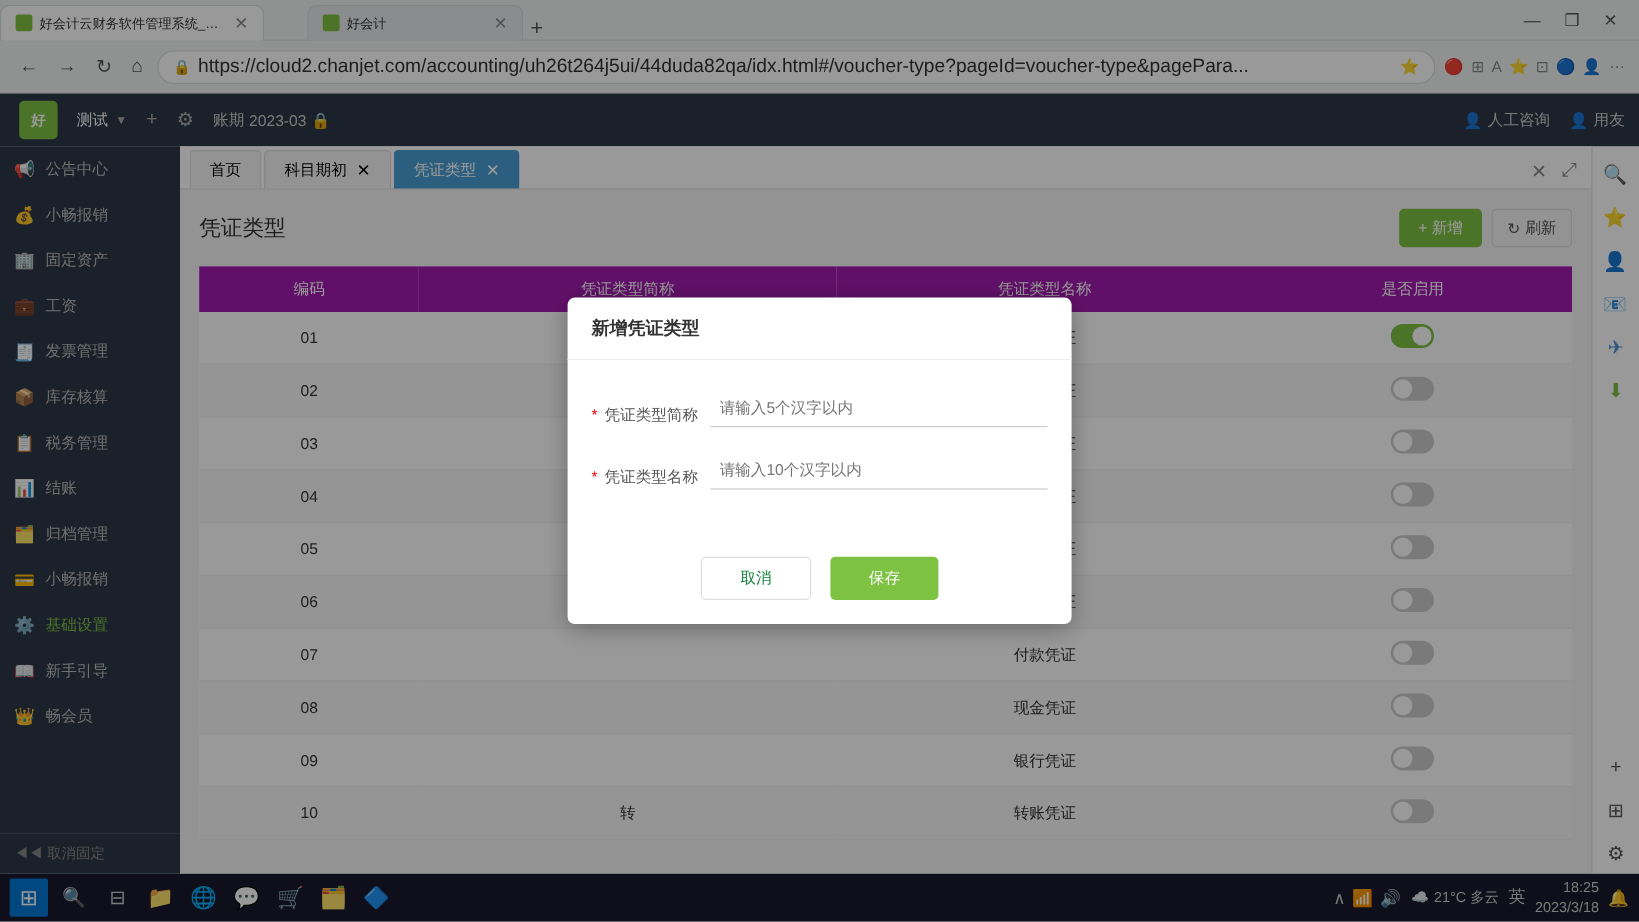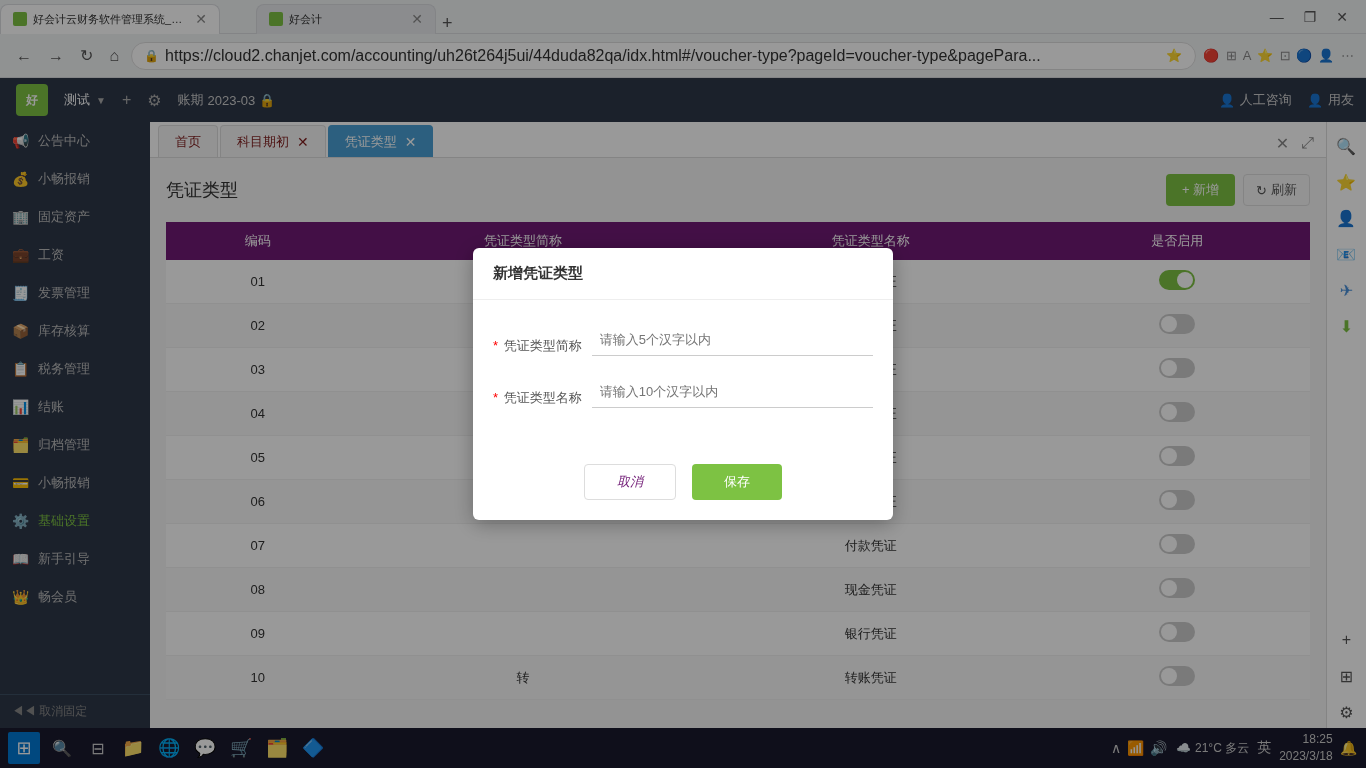--- a/index.html
+++ b/index.html
@@ -50,56 +50,56 @@
     .chevron { color: #aaa; font-size: 10px; }
     .header-actions { display: flex; align-items: center; gap: 8px; }
     .header-btn { color: #aaa; font-size: 16px; cursor: pointer; padding: 4px; }
     .period-info { color: #ccc; font-size: 13px; display: flex; align-items: center; gap: 4px; }
     .header-right { margin-left: auto; display: flex; align-items: center; gap: 16px; }
     .consult-btn { display: flex; align-items: center; gap: 4px; color: #ccc; font-size: 13px; cursor: pointer; }
     .user-btn { display: flex; align-items: center; gap: 4px; color: #ccc; font-size: 13px; cursor: pointer; }
 
     
     .page-tabs { height: 36px; background: #fff; display: flex; align-items: flex-end; border-bottom: 1px solid #ddd; padding-left: 8px; }
-    .page-tab { height: 32px; padding: 0 16px; display: flex; align-items: center; gap: 8px; font-size: 13px; color: #7f1d1d; cursor: pointer; border: 1px solid transparent; border-bottom: none; margin-right: 2px; }
+    .page-tab { height: 32px; padding: 0 16px; display: flex; align-items: center; gap: 8px; font-size: 13px; color: #000000; cursor: pointer; border: 1px solid transparent; border-bottom: none; margin-right: 2px; }
     .page-tab.active { background: #4a9fd4; color: #fff; border-color: #4a9fd4; border-radius: 4px 4px 0 0; }
     .page-tab.inactive { background: #f5f5f5; border-color: #ddd; border-radius: 4px 4px 0 0; }
     .tab-close-btn { font-size: 14px; color: currentColor; cursor: pointer; }
     .tabs-right { margin-left: auto; display: flex; gap: 4px; padding-right: 8px; }
     .tabs-right-btn { color: #888; font-size: 16px; cursor: pointer; padding: 4px; }
 
     
     .page-content { flex: 1; padding: 16px; overflow-y: auto; position: relative; }
     .page-title-bar { display: flex; align-items: center; justify-content: space-between; margin-bottom: 16px; }
     .page-title { font-size: 18px; color: #333; font-weight: normal; }
     .page-actions { display: flex; gap: 8px; }
     .btn-primary { background: #7dc243; color: white; border: none; padding: 6px 16px; border-radius: 4px; cursor: pointer; font-size: 13px; display: flex; align-items: center; gap: 4px; }
     .btn-refresh { background: transparent; color: #555; border: 1px solid #ddd; padding: 6px 12px; border-radius: 4px; cursor: pointer; font-size: 13px; display: flex; align-items: center; gap: 4px; }
 
     
     .data-table { width: 100%; border-collapse: collapse; background: #fff; }
-    .data-table th { background: #701a75; color: #fff; padding: 10px 16px; text-align: center; font-weight: normal; font-size: 13px; margin-top: 25px; }
+    .data-table th { background: #a21caf; color: #fff; padding: 10px 16px; text-align: center; font-weight: normal; font-size: 13px; margin-top: 25px; }
     .data-table td { padding: 10px 16px; text-align: center; border-bottom: 1px solid #f0f0f0; font-size: 13px; color: #333; }
     .data-table tr:nth-child(even) td { background: #f9f9f9; }
     .toggle-on { width: 36px; height: 20px; background: #7dc243; border-radius: 10px; display: inline-block; position: relative; cursor: pointer; }
     .toggle-on::after { content: ''; width: 16px; height: 16px; background: white; border-radius: 50%; position: absolute; right: 2px; top: 2px; }
     .toggle-off { width: 36px; height: 20px; background: #ccc; border-radius: 10px; display: inline-block; position: relative; cursor: pointer; }
     .toggle-off::after { content: ''; width: 16px; height: 16px; background: white; border-radius: 50%; position: absolute; left: 2px; top: 2px; }
 
     
     .modal-overlay { position: fixed; top: 0; left: 0; width: 100%; height: 100%; background: rgba(0,0,0,0.4); z-index: 100; display: flex; align-items: center; justify-content: center; }
     .modal { background: #fff; border-radius: 6px; width: 420px; box-shadow: 0 4px 20px rgba(0,0,0,0.3); }
     .modal-header { padding: 16px 20px; border-bottom: 1px solid #eee; font-size: 15px; color: #333; font-weight: bold; }
     .modal-body { padding: 24px 20px; }
     .form-row { display: flex; align-items: center; margin-bottom: 20px; }
     .form-label { color: #555; font-size: 13px; min-width: 90px; text-align: right; padding-right: 10px; margin-top: 12px; }
     .required-mark { color: red; margin-right: 2px; }
     .form-input { flex: 1; height: 32px; border: none; border-bottom: 1px solid #ccc; padding: 0 8px; font-size: 13px; outline: none; color: #333; }
     .modal-footer { padding: 12px 20px 20px; display: flex; justify-content: center; gap: 16px; }
-    .btn-cancel { background: #fff; color: #701a75; border: 1px solid #ddd; padding: 8px 32px; border-radius: 4px; cursor: pointer; font-size: 13px; font-style: italic; }
+    .btn-cancel { background: #fff; color: #15803d; border: 1px solid #ddd; padding: 8px 32px; border-radius: 4px; cursor: pointer; font-size: 13px; }
     .btn-save { background: #7dc243; color: white; border: none; padding: 8px 32px; border-radius: 4px; cursor: pointer; font-size: 13px; }
 
     
     .taskbar { height: 40px; background: #1a1a2e; display: flex; align-items: center; padding: 0 8px; gap: 8px; }
     .taskbar-start { width: 32px; height: 32px; background: #0078d4; display: flex; align-items: center; justify-content: center; border-radius: 2px; cursor: pointer; }
     .taskbar-icon { width: 28px; height: 28px; display: flex; align-items: center; justify-content: center; cursor: pointer; border-radius: 4px; }
     .taskbar-right { margin-left: auto; display: flex; align-items: center; gap: 8px; color: #ccc; font-size: 12px; }
     .taskbar-time { text-align: right; line-height: 1.4; }
     .taskbar-weather { display: flex; align-items: center; gap: 4px; }
     .taskbar-systray { display: flex; align-items: center; gap: 6px; }

